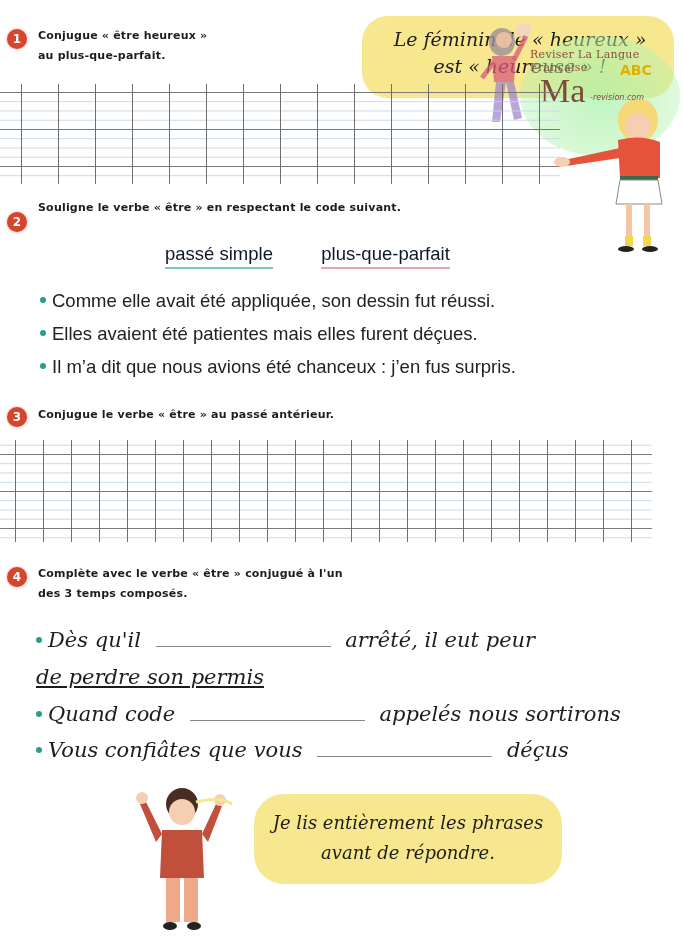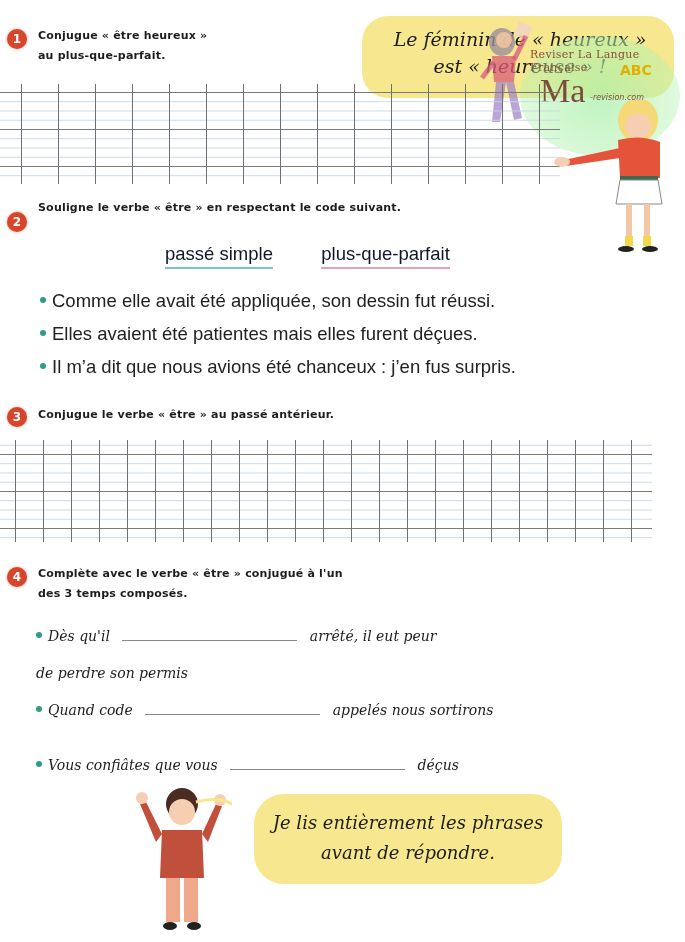--- a/index.html
+++ b/index.html
@@ -20,21 +20,21 @@
       linear-gradient(to bottom, #7a7a7a 1.2px, transparent 1.2px),
       linear-gradient(to bottom, #c6d8e6 1px, transparent 1px);
   }
   .grid1 { background-size:37px 100%, 100% 37px, 100% 9.25px; background-position:21px 0, 0 8px, 0 8px; }
   .grid3 { background-size:28px 100%, 100% 37px, 100% 9.25px; background-position:15px 0, 0 14px, 0 14px; }
   .code { position:absolute; font-family:"Liberation Sans", sans-serif; font-size:18.5px; color:#0f172a; }
   .code span { display:inline-block; padding-bottom:2px; }
   .sent { position:absolute; left:40px; font-family:"Liberation Sans", sans-serif; font-size:18.5px; color:#222; }
   .dot { display:inline-block; width:6px; height:6px; border-radius:50%; background:#2d9c8c;
          vertical-align:middle; margin-right:6px; position:relative; top:-2px; }
-  .fill { position:absolute; font-size:14px; }
+  .fill { position:absolute; font-size:21px; }
   .blank { display:inline-block; border-bottom:1.2px solid #888; height:12px; vertical-align:baseline; }
   .watermark { position:absolute; border-radius:50%; background:radial-gradient(circle, rgba(170,240,170,0.75), rgba(190,245,180,0.35)); }
 </style>
 </head>
 <body>
 
 <div class="badge" style="left:7px;top:29px;">1</div>
 <div class="instr" style="left:38px;top:26px;">
   <div>Conjugue « être heureux »</div>
   <div>au plus-que-parfait.</div>
@@ -102,29 +102,29 @@
 <div class="instr" style="left:38px;top:564px;">
   <div>Complète avec le verbe « être » conjugué à l'un</div>
   <div>des 3 temps composés.</div>
 </div>
 
 <div class="fill cursive" style="left:36px;top:628px;">
   <span class="dot"></span><span>Dès qu'il</span>
   <span class="blank" style="width:175px;margin:0 8px;"></span>
   <span>arrêté, il eut peur</span>
 </div>
-<div class="fill cursive" style="left:36px;top:665px;">de perdre son permis</div>
+<div class="fill cursive" style="left:36px;top:665px;text-decoration:underline;">de perdre son permis</div>
 
 <div class="fill cursive" style="left:36px;top:702px;">
   <span class="dot"></span><span>Quand code</span>
   <span class="blank" style="width:175px;margin:0 8px;"></span>
   <span>appelés nous sortirons</span>
 </div>
 
-<div class="fill cursive" style="left:36px;top:738px;margin-top:19px;">
+<div class="fill cursive" style="left:36px;top:738px;">
   <span class="dot"></span><span>Vous confiâtes que vous</span>
   <span class="blank" style="width:175px;margin:0 8px;"></span>
   <span>déçus</span>
 </div>
 
 <svg class="abs" style="left:132px;top:782px;" width="100" height="150" viewBox="0 0 100 150">
   <ellipse cx="50" cy="22" rx="16" ry="16" fill="#4a2c22"></ellipse>
   <circle cx="50" cy="30" r="13" fill="#f6cfb2"></circle>
   <path d="M30 48 L70 48 L72 96 L28 96 Z" fill="#c0503c"></path>
   <path d="M30 52 L14 20 L8 22 L24 60 Z" fill="#c0503c"></path>

